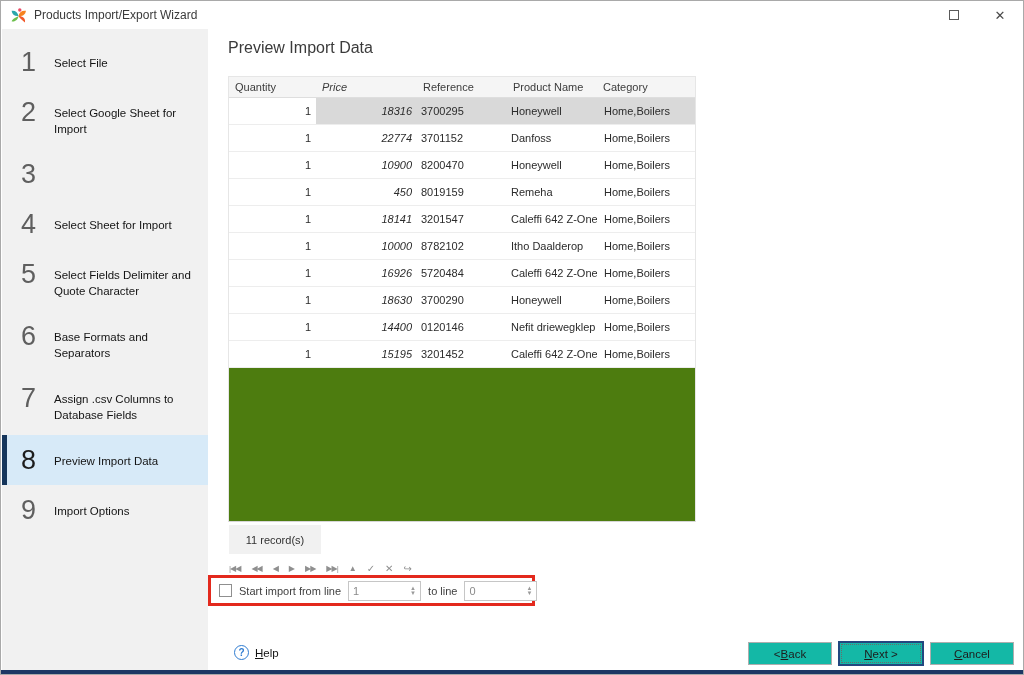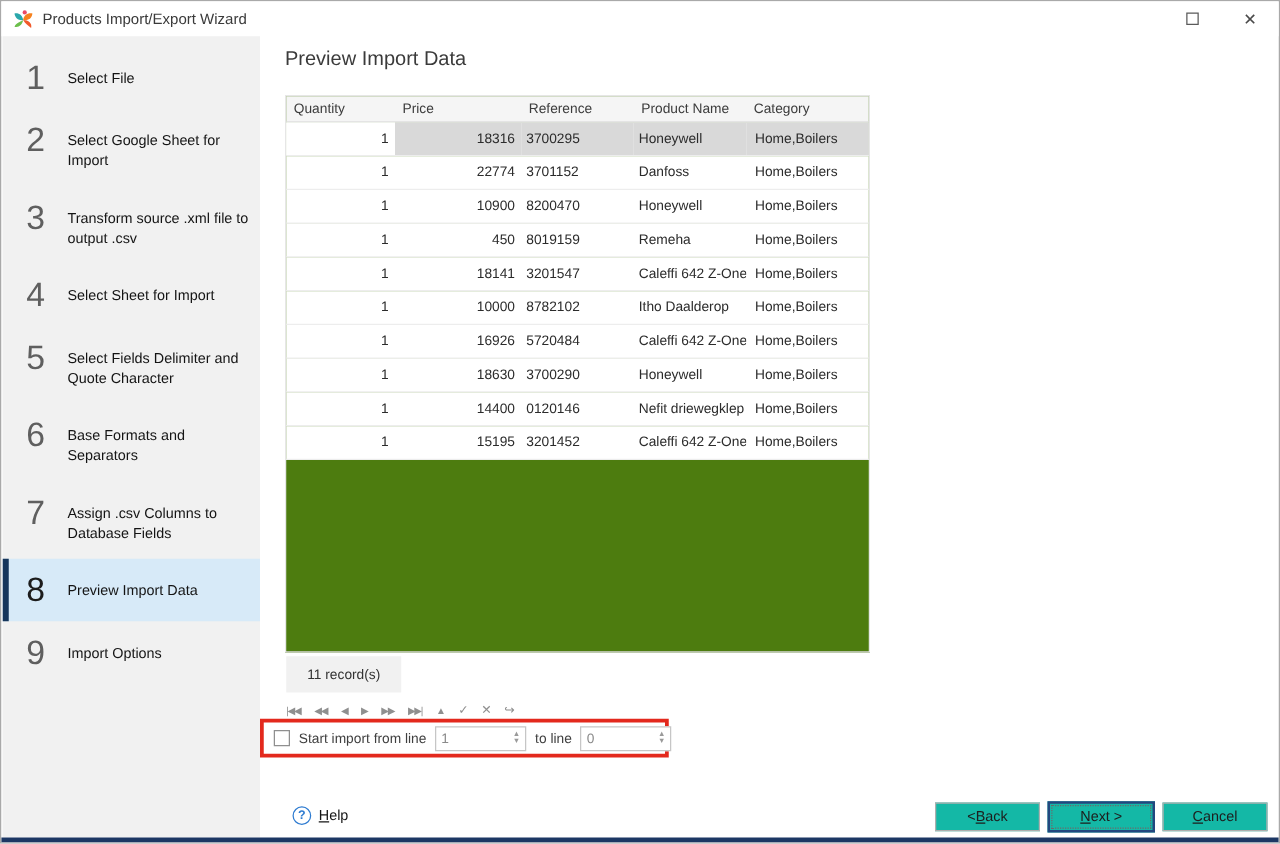--- a/index.html
+++ b/index.html
@@ -31,21 +31,21 @@
   .step.active .step-num { color:#1c1c1c; }
 
   
   .page-title { position:absolute; left:227px; top:38px; font-size:16px; color:#3b3b3b;
                 font-weight:400; }
 
   .grid { position:absolute; left:227px; top:75px; width:468px; height:446px;
           border:1px solid #e6e6e6; border-bottom-color:#d6d6d6; background:#4d7c0f; }
   .grid-header { display:flex; height:21px; background:#f5f5f5; border-bottom:1px solid #dedede; }
   .hcell { font-size:11px; color:#3c3c3c; padding:4px 0 0 6px; overflow:hidden; white-space:nowrap; }
-  .c0 { width:87px; } .c1 { width:101px; } .c2 { width:90px; } .c3 { width:90px; } .c4 { flex:1; }
+  .c0 { width:87px; } .c1 { width:101px;font-style:italic; } .c2 { width:90px; } .c3 { width:90px; } .c4 { flex:1; }
   .grid-row { display:flex; height:27px; border-bottom:1px solid #ededed; background:#fff; }
   .cell { font-size:11px; color:#2b2b2b; line-height:26px; overflow:hidden; white-space:nowrap; }
   .cell.c0 { text-align:right; padding-right:5px; }
   .cell.c1 { text-align:right; padding-right:5px; }
   .cell.c2 { padding-left:4px; }
   .cell.c3 { padding-left:4px; }
   .cell.c4 { padding-left:7px; }
   .grid-row.selected .cell { background:#d9d9d9; }
   .grid-row.selected .cell.c0 { background:#ffffff; }
 
@@ -118,21 +118,20 @@
       <div class="step">
         <div class="step-num">1</div>
         <div class="step-label">Select File</div>
       </div>
       <div class="step">
         <div class="step-num">2</div>
         <div class="step-label">Select Google Sheet for Import</div>
       </div>
       <div class="step">
         <div class="step-num">3</div>
-        <div class="step-label">Transform source .xml file to output .csv</div>
       </div>
       <div class="step">
         <div class="step-num">4</div>
         <div class="step-label">Select Sheet for Import</div>
       </div>
       <div class="step">
         <div class="step-num">5</div>
         <div class="step-label">Select Fields Delimiter and Quote Character</div>
       </div>
       <div class="step">

